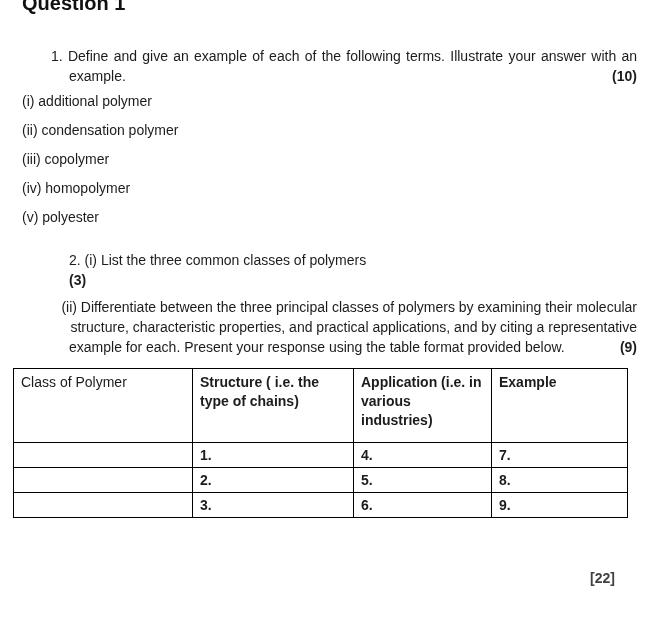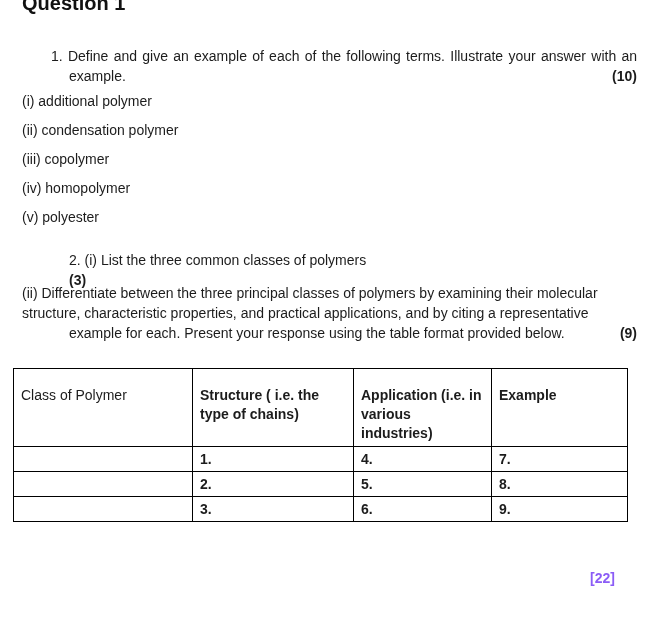--- a/index.html
+++ b/index.html
@@ -51,62 +51,62 @@
     font-weight: bold;
     white-space: nowrap;
   }
 
   .q1-intro { top: 46px; left: 22px; width: 615px; }
 
   .q1-items { top: 91px; left: 22px; width: 615px; }
   .q-item { margin-bottom: 9px; }
 
   .q2-part1 { top: 250px; left: 22px; width: 615px; flex-direction: column; }
-  .q2-part2 { top: 283px; left: 22px; width: 615px; }
+  .q2-part2 { top: 297px; left: 22px; width: 615px; text-align: right; }
 
   table.polymer-table {
     position: absolute;
     top: 368px;
     left: 13px;
     width: 614px;
     border-collapse: collapse;
     table-layout: fixed;
   }
   .polymer-table th,
   .polymer-table td {
     border: 1.5px solid #000000;
     vertical-align: top;
     text-align: left;
     padding: 3px 7px;
     font-size: 14px;
     overflow: hidden;
   }
   .polymer-table th {
     font-weight: bold;
-    padding-top: 17px;
+    padding-top: 4px;
   }
   .polymer-table th .h-line {
     display: block;
     line-height: 19px;
   }
   .polymer-table th.plain { font-weight: normal; }
   .polymer-table tr.header-row { height: 74px; }
   .polymer-table tr.data-row { height: 25px; }
   .polymer-table td.num-cell {
     font-weight: bold;
     line-height: 18px;
   }
   .polymer-table td.empty-cell { line-height: 18px; }
 
   .total-marks {
     top: 570px;
     right: 32px;
     font-size: 14px;
     font-weight: bold;
-    color: #8b5cf6;
+    color: #404040;
   }
 </style>
 </head>
 <body>
 
 <div class="abs page-title">Question 1</div>
 
 <div class="abs body-text q1-intro">
   <div class="justify-line">1. Define and give an example of each of the following terms. Illustrate your answer with an</div>
   <div class="split-line">

